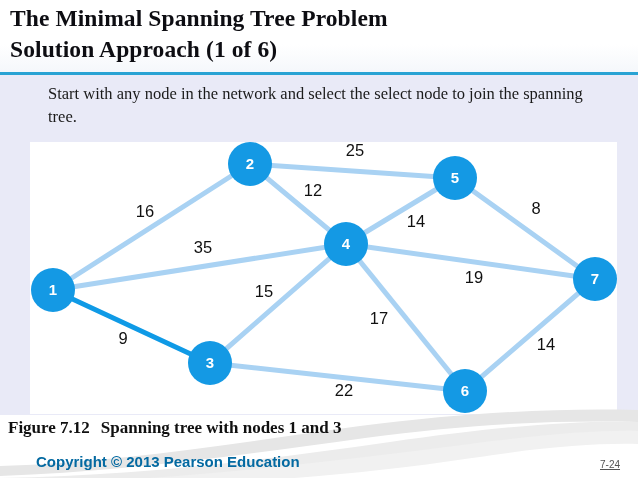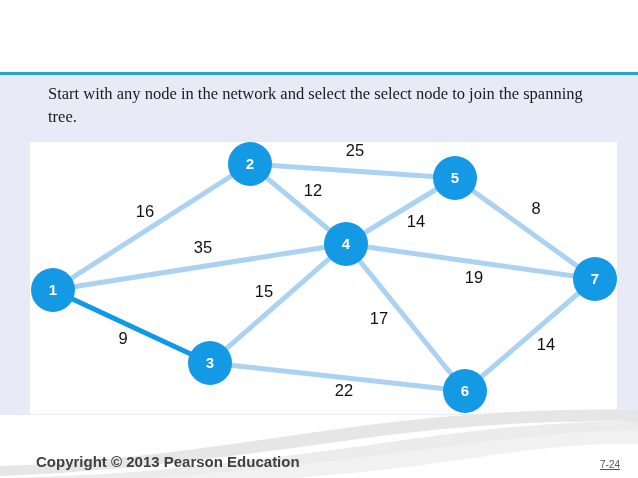--- a/index.html
+++ b/index.html
@@ -107,38 +107,42 @@
     color: #101010;
     white-space: nowrap;
   }
   #figure-caption .fig-gap { display: inline-block; width: 11px; }
   #copyright {
     position: absolute;
     left: 36px; top: 453px;
     font-family: "Liberation Sans", sans-serif;
     font-weight: bold;
     font-size: 15px;
-    color: #404040;
+    color: #0369a1;
     white-space: nowrap;
   }
   #page-number {
     position: absolute;
     left: 600px; top: 459px;
     font-family: "Liberation Sans", sans-serif;
     font-size: 10px;
     color: #555555;
     white-space: nowrap;
     text-decoration: underline;
   }
 </style>
 </head>
 <body>
 
 <div id="slide">
 
+  <div id="header-block">
+    <div id="title-line1">The Minimal Spanning Tree Problem</div>
+    <div id="title-line2">Solution Approach (1 of 6)</div>
+  </div>
   <div id="header-rule"></div>
 
   <div id="body-panel"></div>
 
   <div id="body-text">Start with any node in the network and select the select node to join the spanning tree.</div>
 
   <div id="diagram-area"></div>
 
   <svg id="graph-svg" viewBox="0 0 638 478" xmlns="http://www.w3.org/2000/svg">
     <g id="edge-layer">
@@ -203,18 +207,21 @@
 
   <svg id="footer-swoosh" viewBox="0 0 638 74" xmlns="http://www.w3.org/2000/svg">
     <path d="M 0,62 C 120,58 230,40 360,22 C 470,8 560,4 638,6 L 638,18
              C 555,16 470,20 365,34 C 235,52 120,68 0,72 Z" fill="#e6e6e6"></path>
     <path d="M 0,74 C 130,72 250,58 390,38 C 500,22 580,16 638,18 L 638,34
              C 575,32 500,38 395,54 C 260,72 140,78 0,78 Z" fill="#ececec"></path>
     <path d="M 150,74 C 260,66 360,54 470,40 C 545,30 600,26 638,27 L 638,40
              C 595,39 545,43 472,54 C 365,70 265,78 170,80 Z" fill="#f1f1f1"></path>
   </svg>
 
+  <div id="figure-caption">
+    <span>Figure 7.12</span><span class="fig-gap"></span><span>Spanning tree with nodes 1 and 3</span>
+  </div>
 
   <div id="copyright">Copyright © 2013 Pearson Education</div>
 
   <div id="page-number">7-24</div>
 
 </div>
 
 </body></html>

